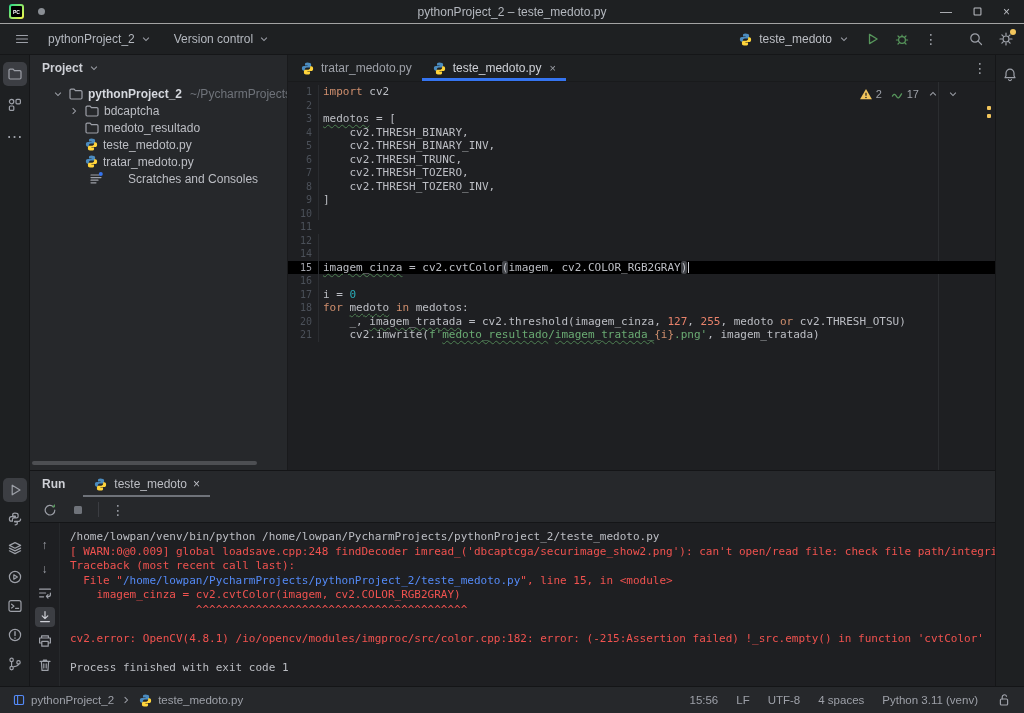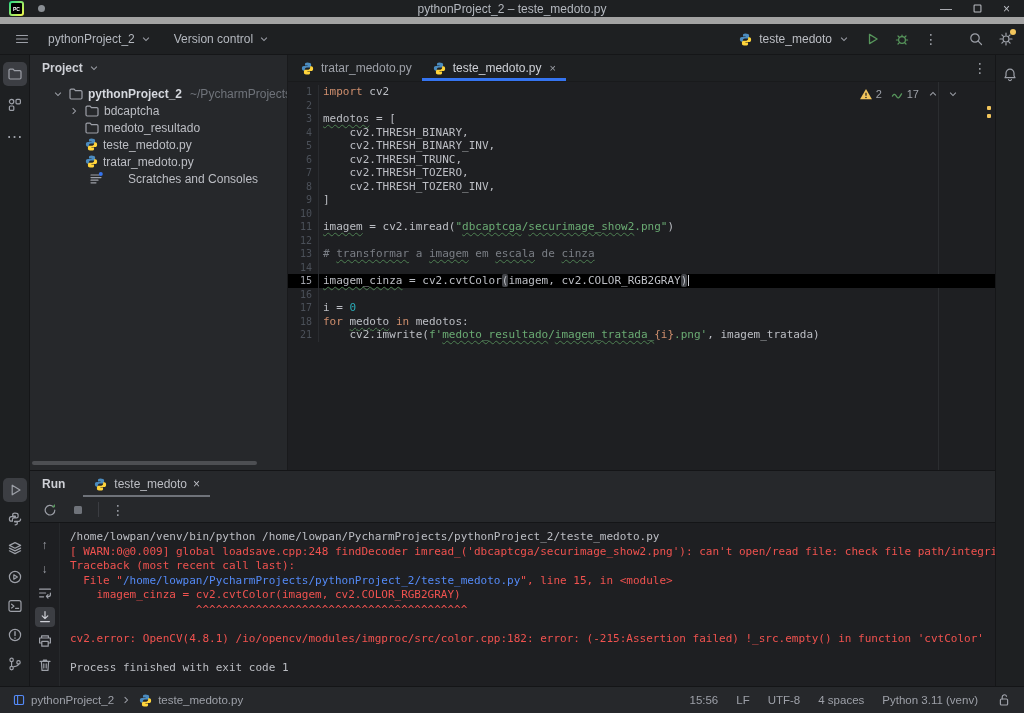--- a/index.html
+++ b/index.html
@@ -1,21 +1,21 @@
 <!DOCTYPE html>
 <html><head>
 <meta charset="utf-8">
 <style>
   * { margin:0; padding:0; box-sizing:border-box; }
   html,body { width:1024px; height:713px; overflow:hidden; }
   body { background:#1E1F22; font-family:"Liberation Sans",sans-serif; color:#BCBEC4;
          display:flex; flex-direction:column; }
 
   
-  .titlebar { height:24px; background:#1E2022; border-bottom:7px solid #a3a3a3;
+  .titlebar { height:24px; background:#1E2022; border-bottom:1px solid #a3a3a3;
               display:flex; align-items:center; position:relative; flex:0 0 24px; }
   .logo { width:15px; height:15px; margin-left:9px; border-radius:3px;
           background:linear-gradient(135deg,#21D789 0%,#FCF84A 100%);
           display:flex; align-items:center; justify-content:center; }
   .logo-inner { width:11px; height:11px; background:#000; border-radius:1px;
                 color:#fff; font-size:5px; font-weight:bold; display:flex; align-items:center; justify-content:center; }
   .tb-dot { width:7px; height:7px; border-radius:50%; background:#8A8E94; margin-left:14px; }
   .tb-title { position:absolute; left:0; right:0; text-align:center; font-size:12px; color:#B4B8BF; pointer-events:none; }
   .win-controls { margin-left:auto; display:flex; align-items:center; gap:20px; padding-right:14px; z-index:2; }
   .win-controls .wc { color:#BCBEC4; font-size:12px; line-height:1; display:flex; align-items:center; }
@@ -431,49 +431,48 @@
               <div class="code-line">
                 <span class="ln">9</span>
                 <span class="code"><span class="c-d">]</span></span>
               </div>
               <div class="code-line">
                 <span class="ln">10</span>
                 <span class="code"></span>
               </div>
               <div class="code-line">
                 <span class="ln">11</span>
-                <span class="code"><span class="c-d sq">imagem</span><span class="c-d"> = cv2.imread(</span><span class="c-str">"</span><span class="c-str sq">dbcaptcga</span><span class="c-str">/</span><span class="c-str sq">securimage_show2</span><span class="c-str">.png"</span><span class="c-d">)</span></span>
               </div>
               <div class="code-line">
                 <span class="ln">12</span>
                 <span class="code"></span>
-              </div>
-              <div class="code-line">
-                <span class="ln">13</span>
-                <span class="code"><span class="c-com"># </span><span class="c-com sq">transformar</span><span class="c-com"> a </span><span class="c-com sq">imagem</span><span class="c-com"> em </span><span class="c-com sq">escala</span><span class="c-com"> de </span><span class="c-com sq">cinza</span></span>
               </div>
               <div class="code-line">
                 <span class="ln">14</span>
                 <span class="code"></span>
               </div>
               <div class="code-line cur">
                 <span class="ln">15</span>
                 <span class="code"><span class="c-d sq">imagem_cinza</span><span class="c-d"> = cv2.cvtColor</span><span class="c-d hl">(</span><span class="c-d">imagem, cv2.COLOR_RGB2GRAY</span><span class="c-d hl">)</span></span>
               </div>
               <div class="code-line">
                 <span class="ln">16</span>
                 <span class="code"></span>
               </div>
               <div class="code-line">
                 <span class="ln">17</span>
                 <span class="code"><span class="c-d">i = </span><span class="c-num">0</span></span>
               </div>
               <div class="code-line">
                 <span class="ln">18</span>
                 <span class="code"><span class="c-kw">for</span><span class="c-d"> </span><span class="c-d sq">medoto</span><span class="c-d"> </span><span class="c-kw">in</span><span class="c-d"> medotos:</span></span>
+              </div>
+              <div class="code-line">
+                <span class="ln">20</span>
+                <span class="code"><span class="c-d">    _, </span><span class="c-d sq">imagem_tratada</span><span class="c-d"> = cv2.threshold(imagem_cinza, </span><span class="c-numo">127</span><span class="c-d">, </span><span class="c-numo">255</span><span class="c-d">, medoto </span><span class="c-kw">or</span><span class="c-d"> cv2.THRESH_OTSU)</span></span>
               </div>
               <div class="code-line">
                 <span class="ln">21</span>
                 <span class="code"><span class="c-d">    cv2.imwrite(</span><span class="c-str">f'</span><span class="c-str sq">medoto_resultado</span><span class="c-str">/</span><span class="c-str sq">imagem_tratada_</span><span class="c-kw">{i}</span><span class="c-str">.png'</span><span class="c-d">, imagem_tratada)</span></span>
               </div>
             </div>
           <div class="inspections">
             <span class="insp-item">
               <span class="icon">
                   <svg width="14" height="14" viewBox="0 0 16 16">

